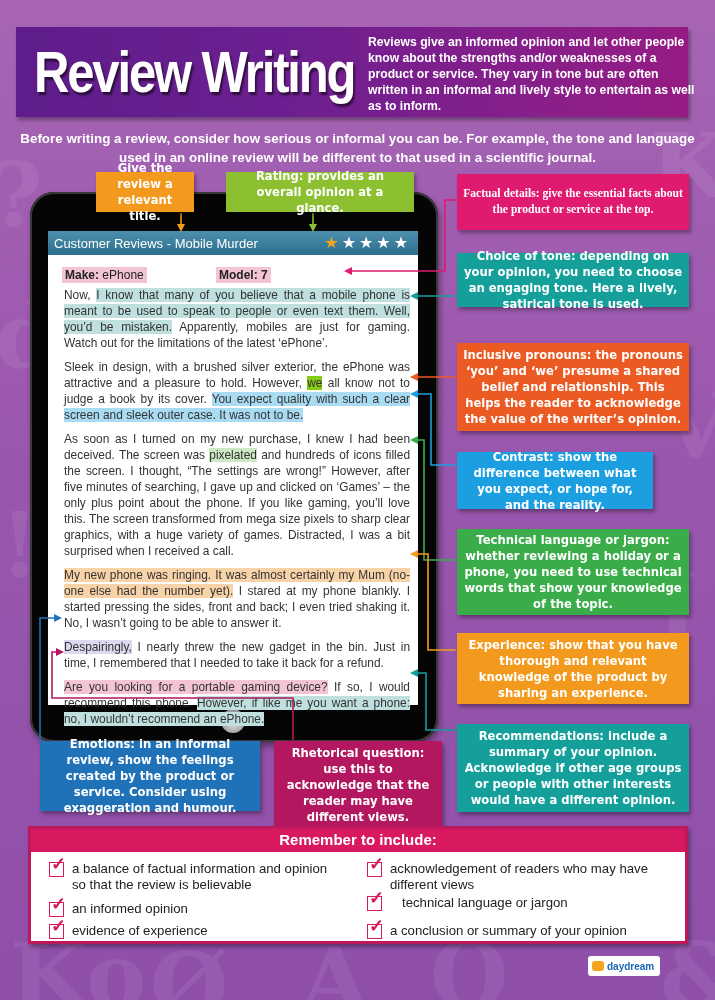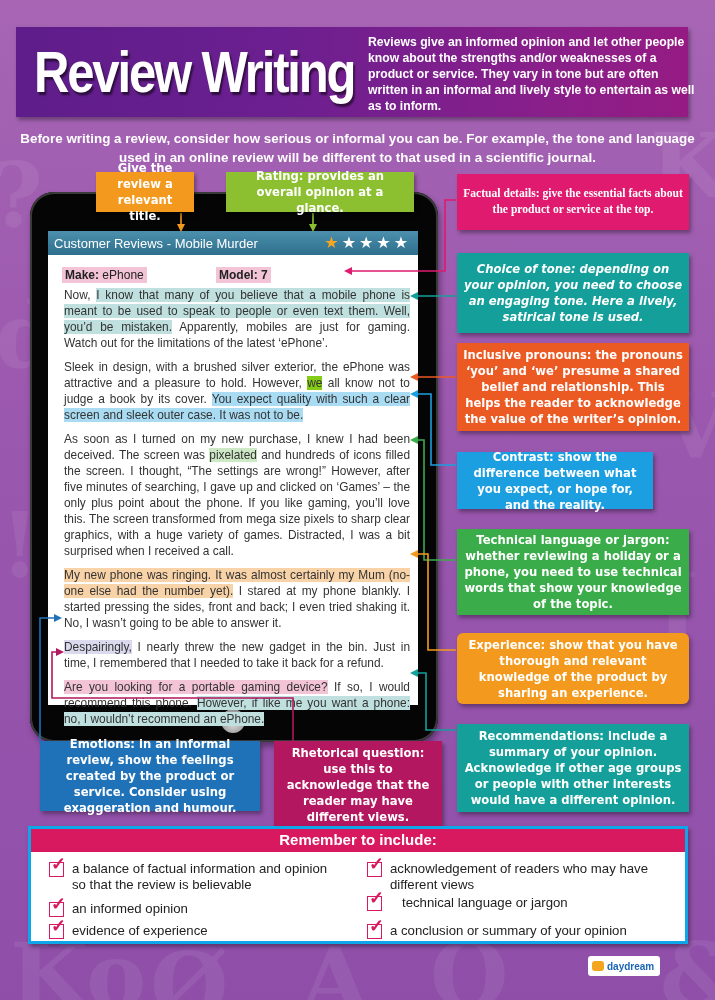--- a/index.html
+++ b/index.html
@@ -91,21 +91,21 @@
     display: flex; align-items: center; justify-content: center; padding: 2px 6px;
     box-shadow: 2px 3px 4px rgba(0,0,0,0.35);
   }
 
   
   svg.connectors { position: absolute; left: 0; top: 0; width: 715px; height: 1000px; pointer-events: none; }
 
   
   .remember {
     position: absolute; left: 28px; top: 826px; width: 660px; height: 118px;
-    background: #fff; border: 3px solid #0ea5e9;
+    background: #fff; border: 3px solid #be185d;
     box-shadow: 2px 3px 4px rgba(0,0,0,0.35);
   }
   .remember-header {
     height: 23px; background: #d8195f; color: #fff; text-align: center;
     font-family: "Liberation Sans", sans-serif; font-weight: bold; font-size: 15px; line-height: 22px;
   }
   .checklist { position: relative; }
   .check-item {
     position: absolute; display: flex; align-items: flex-start; gap: 8px;
     font-family: "Liberation Sans", sans-serif; font-size: 13.2px; line-height: 16px; color: #222;
@@ -221,25 +221,25 @@
     <path d="M456,650 L428,650 L428,554 L414,554" stroke="#f39a1e" marker-end="url(#m-or)"></path>
     <path d="M456,730 L426,730 L426,673 L414,673" stroke="#149f9a" marker-end="url(#m-tl)"></path>
     <path d="M40,742 L40,618 L58,618" stroke="#1f72b8" marker-end="url(#m-db)"></path>
     <path d="M293,742 L293,698 L52,698 L52,652 L60,652" stroke="#b3175f" marker-end="url(#m-mg)"></path>
   </g>
 </svg>
 
 <div class="callout" style="left:96px;top:172px;width:98px;height:40px;background:#f39a1e;">Give the review a relevant title.</div>
 <div class="callout" style="left:226px;top:172px;width:188px;height:40px;background:#8cc031;">Rating: provides an overall opinion at a glance.</div>
 <div class="callout" style="left:457px;top:174px;width:232px;height:56px;background:#e01a6e;font-family:Liberation Serif, serif;">Factual details: give the essential facts about the product or service at the top.</div>
-<div class="callout" style="left:457px;top:253px;width:232px;height:80px;background:#149f9a;font-style:italic;">Choice of tone: depending on your opinion, you need to choose an engaging tone. Here a lively, satirical tone is used.</div>
+<div class="callout" style="left:457px;top:253px;width:232px;height:54px;background:#149f9a;">Choice of tone: depending on your opinion, you need to choose an engaging tone. Here a lively, satirical tone is used.</div>
 <div class="callout" style="left:457px;top:343px;width:232px;height:88px;background:#ec5a24;">Inclusive pronouns: the pronouns ‘you’ and ‘we’ presume a shared belief and relationship. This helps the reader to acknowledge the value of the writer’s opinion.</div>
 <div class="callout" style="left:457px;top:452px;width:196px;height:57px;background:#1b9fe0;">Contrast: show the difference between what you expect, or hope for, and the reality.</div>
 <div class="callout" style="left:457px;top:529px;width:232px;height:86px;background:#3aac49;">Technical language or jargon: whether reviewing a holiday or a phone, you need to use technical words that show your knowledge of the topic.</div>
-<div class="callout" style="left:457px;top:633px;width:232px;height:71px;background:#f39a1e;border-radius:6px;">Experience: show that you have thorough and relevant knowledge of the product by sharing an experience.</div>
+<div class="callout" style="left:457px;top:633px;width:232px;height:71px;background:#f39a1e;">Experience: show that you have thorough and relevant knowledge of the product by sharing an experience.</div>
 <div class="callout" style="left:457px;top:724px;width:232px;height:88px;background:#149f9a;">Recommendations: include a summary of your opinion. Acknowledge if other age groups or people with other interests would have a different opinion.</div>
 <div class="callout" style="left:40px;top:741px;width:220px;height:70px;background:#1f72b8;">Emotions: in an informal review, show the feelings created by the product or service. Consider using exaggeration and humour.</div>
 <div class="callout" style="left:274px;top:741px;width:168px;height:88px;background:#b3175f;">Rhetorical question: use this to acknowledge that the reader may have different views.</div>
 
 <div class="remember">
   <div class="remember-header">Remember to include:</div>
   <div class="checklist">
     <div class="check-item" style="left:18px;top:9px;width:290px;">
       <span class="checkbox"></span>
       <span>a balance of factual information and opinion so that the review is believable</span>

